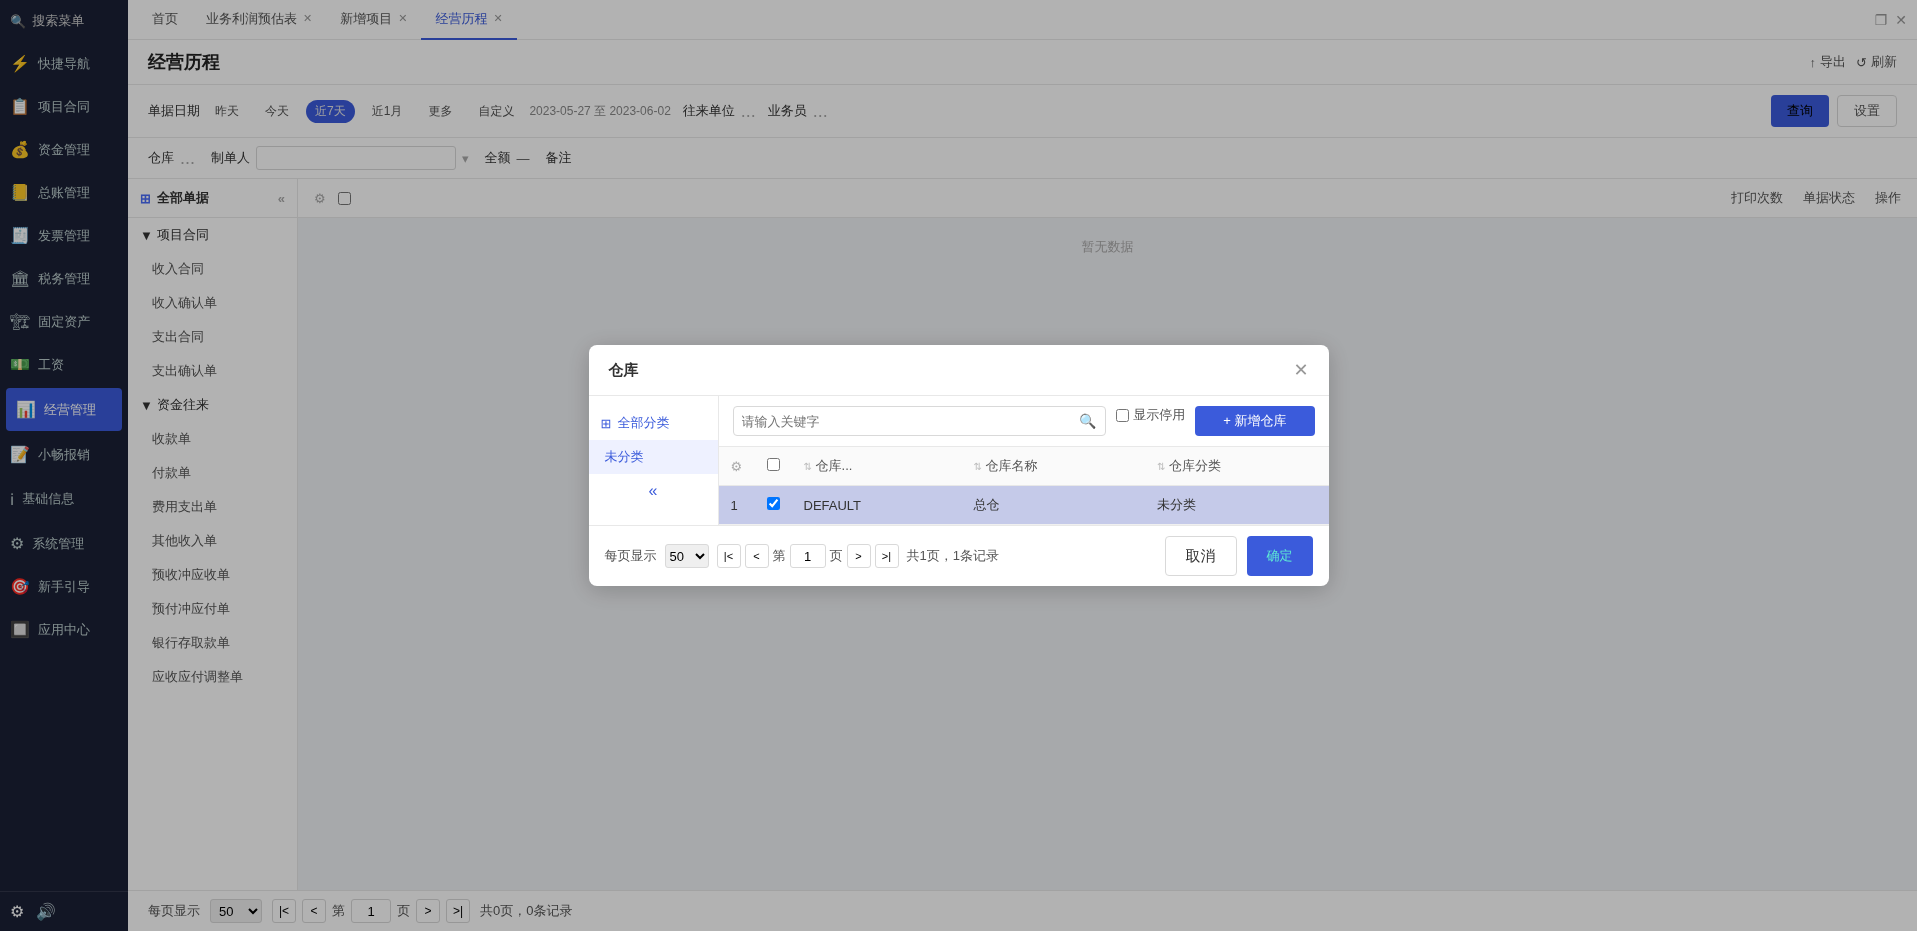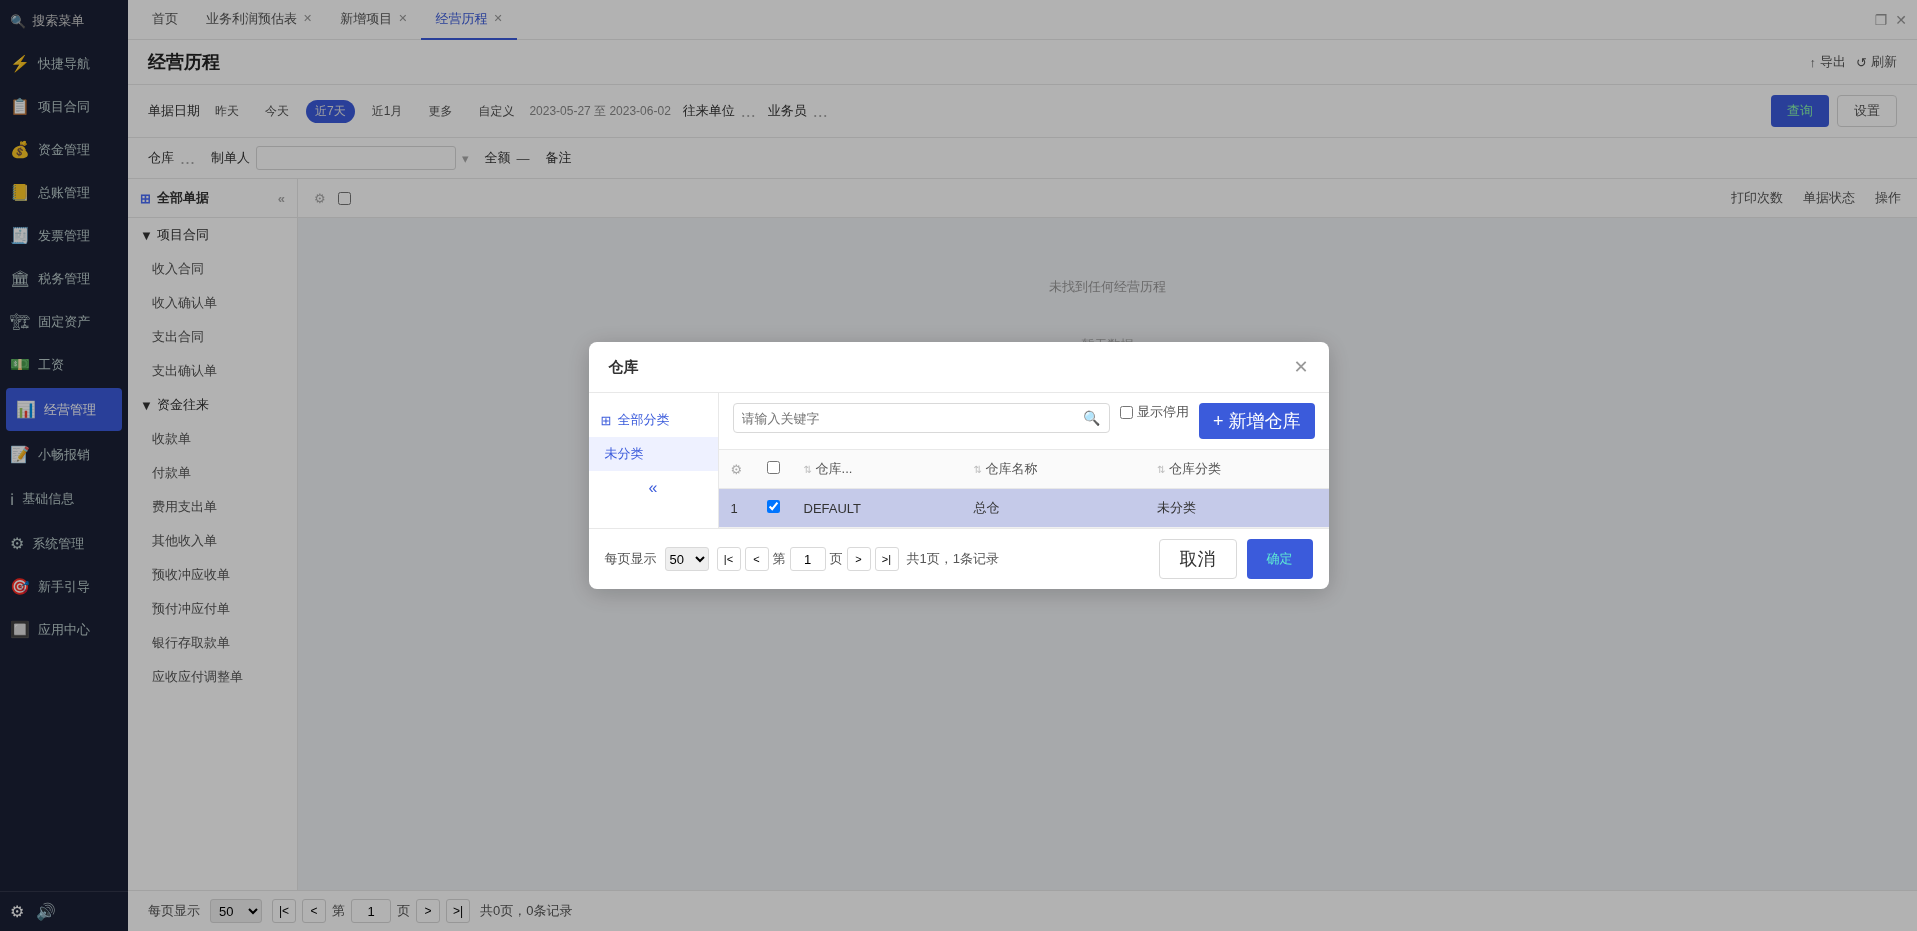--- a/index.html
+++ b/index.html
@@ -63,21 +63,21 @@
     .filter-label { color: #333; }
     .date-btns { display: flex; gap: 8px; }
     .date-btn {
       padding: 2px 8px; font-size: 12px; color: #555; cursor: pointer;
       border-radius: 3px; border: 1px solid transparent;
     }
     .date-btn.active { background: #3b5bdb; color: #e5e5e5; border-radius: 12px; }
     .date-range { font-size: 12px; color: #888; }
     .filter-dots { color: #aaa; font-size: 18px; cursor: pointer; }
     .btn-query {
-      background: #3b5bdb; color: #86efac; border: none; border-radius: 4px;
+      background: #3b5bdb; color: #000000; border: none; border-radius: 4px;
       padding: 6px 16px; font-size: 13px; cursor: pointer;
     }
     .btn-setting {
       background: #fff; color: #555; border: 1px solid #d9d9d9; border-radius: 4px;
       padding: 6px 16px; font-size: 13px; cursor: pointer;
     }
 
     
     .filter-bar2 {
       background: #fff; padding: 8px 20px; border-bottom: 1px solid #e8e8e8;
@@ -168,21 +168,21 @@
       flex: 1; height: 30px; border: 1px solid #d9d9d9; border-radius: 4px;
       display: flex; align-items: center; padding: 0 8px; gap: 6px;
     }
     .search-box input {
       border: none; outline: none; font-size: 13px; color: #333; flex: 1; background: transparent;
     }
     .search-icon { color: #aaa; font-size: 14px; }
     .checkbox-label { display: flex; align-items: center; gap: 4px; font-size: 13px; color: #555; cursor: pointer; }
     .btn-add-warehouse {
       background: #3b5bdb; color: #fff; border: none; border-radius: 4px;
-      padding: 6px 14px; font-size: 18px; cursor: pointer; white-space: nowrap;
+      padding: 6px 28px; font-size: 13px; cursor: pointer; white-space: nowrap;
     }
 
     
     .dialog-table { flex: 1; overflow-y: auto; }
     .dialog-table table { width: 100%; border-collapse: collapse; font-size: 13px; }
     .dialog-table th {
       background: #fafafa; border-bottom: 1px solid #e8e8e8; padding: 10px 12px;
       text-align: left; color: #555; font-weight: 500; white-space: nowrap;
     }
     .dialog-table td { padding: 10px 12px; border-bottom: 1px solid #f0f0f0; color: #333; }
@@ -191,21 +191,21 @@
     
     .dialog-footer {
       border-top: 1px solid #e8e8e8; padding: 10px 16px;
       display: flex; align-items: center; justify-content: space-between;
     }
     .dialog-pagination { display: flex; align-items: center; gap: 8px; font-size: 13px; color: #555; }
     .dialog-pag-btns { display: flex; align-items: center; gap: 4px; }
     .dpag-btn { width: 24px; height: 24px; border: 1px solid #d9d9d9; background: #fff; border-radius: 3px; cursor: pointer; display: flex; align-items: center; justify-content: center; font-size: 11px; }
     .dpag-input { width: 36px; height: 24px; border: 1px solid #d9d9d9; border-radius: 3px; text-align: center; font-size: 13px; }
     .dialog-actions { display: flex; gap: 10px; }
-    .btn-cancel { background: #fff; color: #333; border: 1px solid #d9d9d9; border-radius: 4px; padding: 7px 20px; font-size: 18px; cursor: pointer; }
+    .btn-cancel { background: #fff; color: #333; border: 1px solid #d9d9d9; border-radius: 4px; padding: 7px 20px; font-size: 15px; cursor: pointer; }
     .btn-confirm { background: #3b5bdb; color: #5eead4; border: none; border-radius: 4px; padding: 11px 20px; font-size: 13px; cursor: pointer; }
 
     .sort-icon { color: #bbb; font-size: 10px; }
   </style>
 </head>
 <body>
 
 <div class="sidebar">
   <div class="sidebar-search">
     <span>🔍</span>
@@ -390,21 +390,20 @@
     <div class="table-area">
       <div style="background:#fff;padding:10px 16px;display:flex;align-items:center;gap:12px;border-bottom:1px solid #e8e8e8;font-size:13px;">
         <span style="color:#aaa;cursor:pointer">⚙</span>
         <input type="checkbox" style="margin: 0px;">
         <div style="margin-left:auto;display:flex;gap:20px;color:#555">
           <span>打印次数</span>
           <span>单据状态</span>
           <span>操作</span>
         </div>
       </div>
-      <div class="table-placeholder">未找到任何经营历程</div>
       <div style="padding:20px;font-size:13px;color:#aaa;text-align:center">暂无数据</div>
     </div>
   </div>
 
   <div class="bottom-bar">
     <span>每页显示</span>
     <select class="per-page-select">
       <option>50</option>
       <option>100</option>
     </select>

